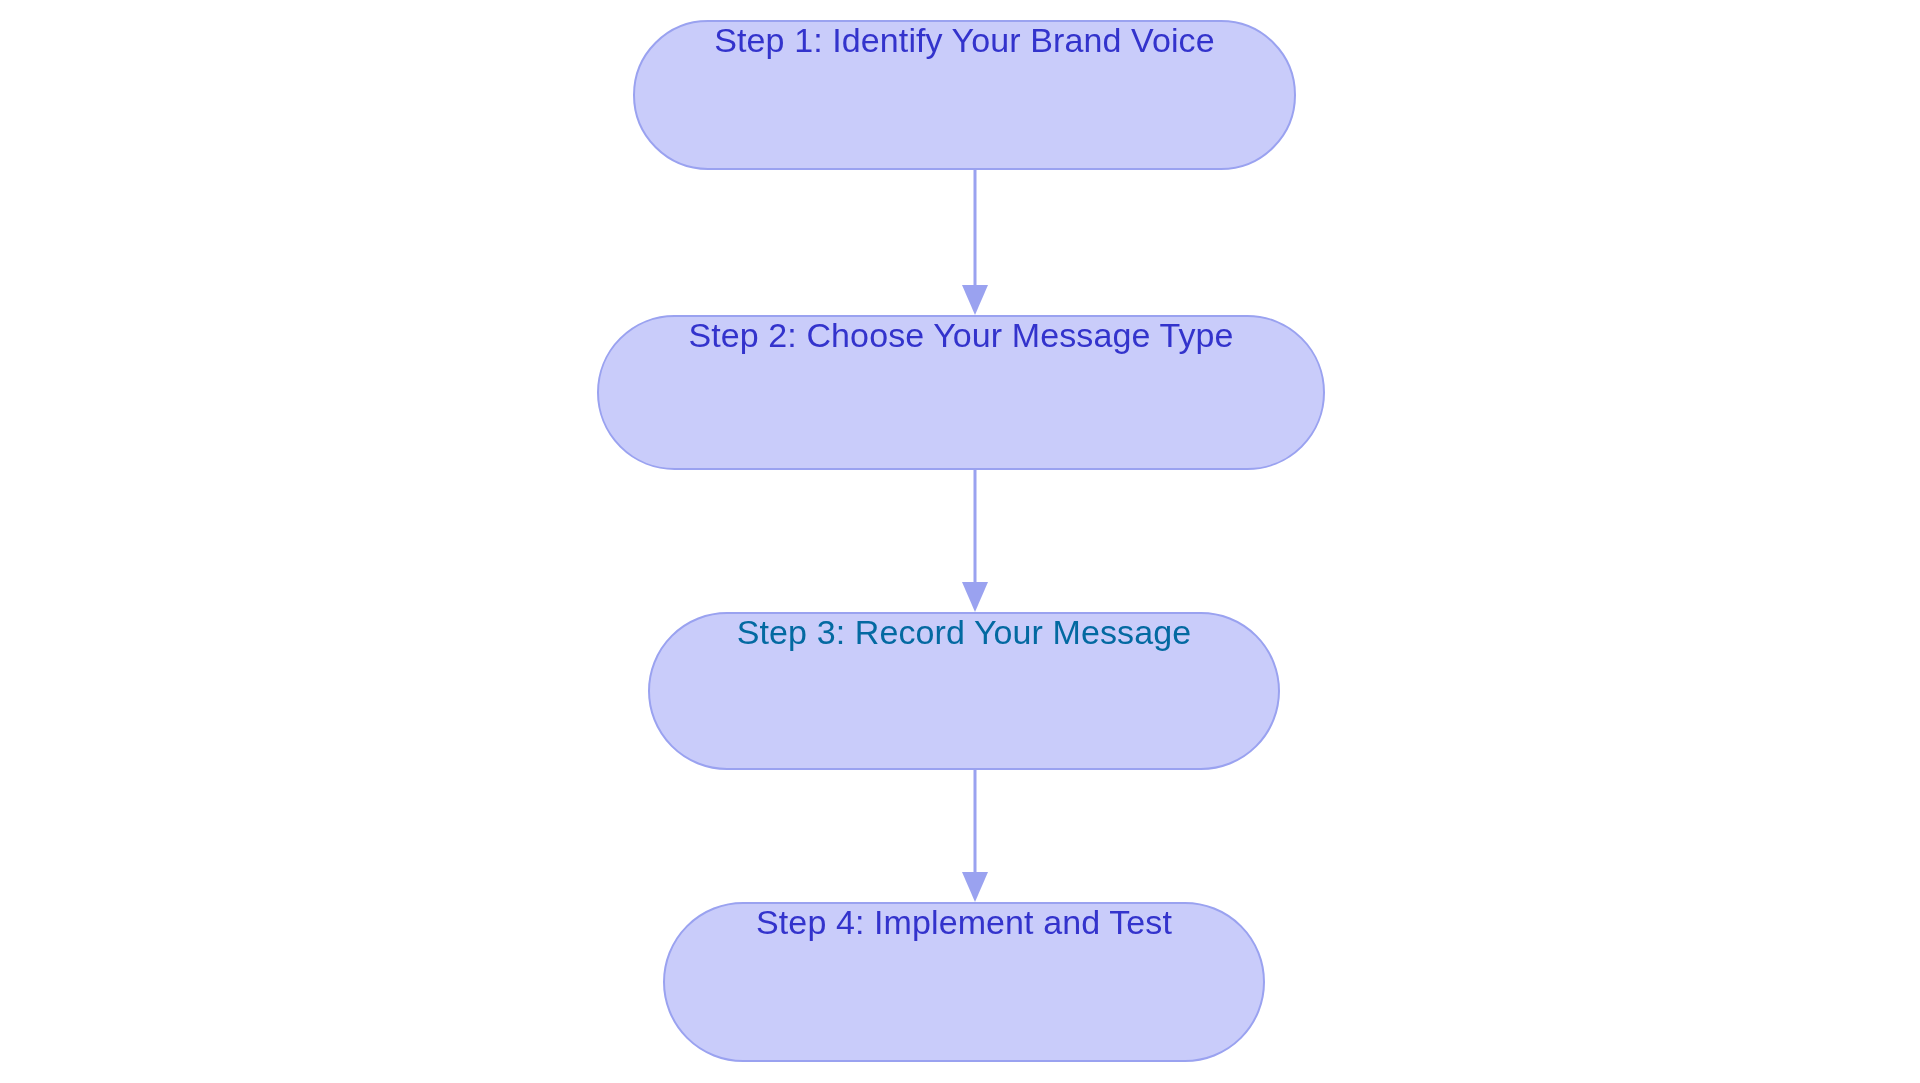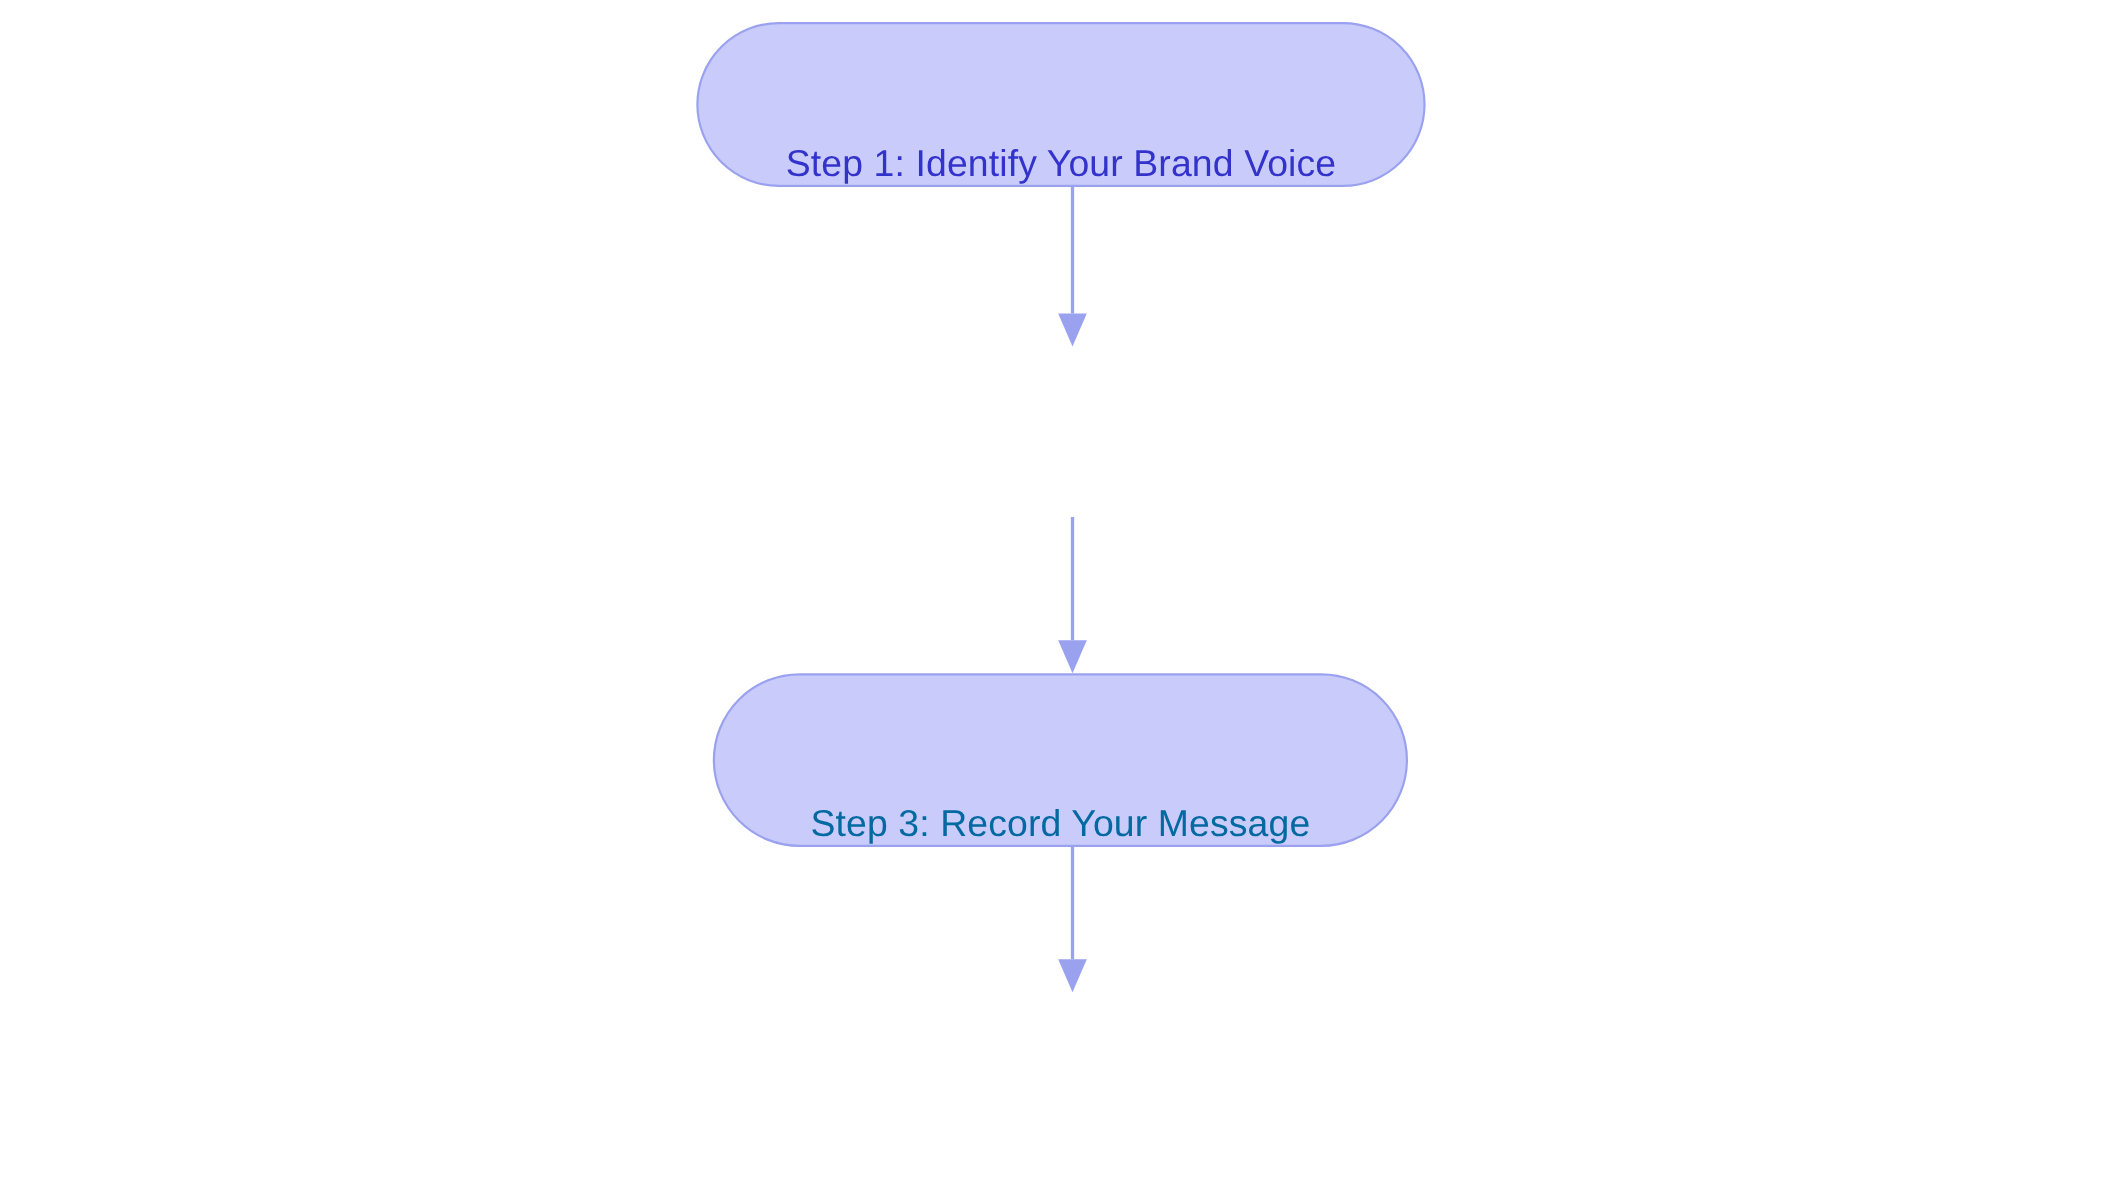--- a/index.html
+++ b/index.html
@@ -14,21 +14,21 @@
     position: relative;
     width: 1920px;
     height: 1083px;
     background: #ffffff;
     overflow: hidden;
   }
   .flow-node {
     position: absolute;
     box-sizing: border-box;
     display: flex;
-    align-items: flex-end;
+    align-items: flex-start;
     justify-content: center;
     background: #c9ccfa;
     border: 2px solid #404040;
     border-radius: 999px;
     color: #3333cc;
     font-size: 34px;
     font-weight: 400;
     letter-spacing: 0.1px;
     line-height: 1.1;
     white-space: nowrap;
@@ -69,29 +69,35 @@
 
   <div class="flow-node" id="node-step-1" style="left: 633px; top: 20px; width: 663px; height: 150px; background: rgb(201, 204, 250); border-color: rgb(154, 162, 240); color: rgb(51, 51, 204); font-size: 34px;">
     <span class="node-label" style="color: rgb(51, 51, 204); font-size: 34px;">Step 1: Identify Your Brand Voice</span>
   </div>
 
   <div class="flow-arrow" id="arrow-1-2" style="left: 955px; top: 170px; width: 40px; height: 145px;">
     <div class="arrow-shaft" style="height: 115px; width: 3px; background: rgb(154, 162, 240);"></div>
     <div class="arrow-head" style="top: 115px; border-top-color: rgb(154, 162, 240); border-left-width: 13px; border-right-width: 13px; border-top-width: 30px;"></div>
   </div>
 
+  <div class="flow-node" id="node-step-2" style="left: 597px; top: 315px; width: 728px; height: 155px; background: rgb(201, 204, 250); border-color: rgb(154, 162, 240); color: rgb(51, 51, 204); font-size: 34px;">
+    <span class="node-label" style="color: rgb(51, 51, 204); font-size: 34px;">Step 2: Choose Your Message Type</span>
+  </div>
 
   <div class="flow-arrow" id="arrow-2-3" style="left: 955px; top: 470px; width: 40px; height: 142px;">
     <div class="arrow-shaft" style="height: 112px; width: 3px; background: rgb(154, 162, 240);"></div>
     <div class="arrow-head" style="top: 112px; border-top-color: rgb(154, 162, 240); border-left-width: 13px; border-right-width: 13px; border-top-width: 30px;"></div>
   </div>
 
   <div class="flow-node" id="node-step-3" style="left: 648px; top: 612px; width: 632px; height: 158px; background: rgb(201, 204, 250); border-color: rgb(154, 162, 240); color: rgb(51, 51, 204); font-size: 34px;">
     <span class="node-label" style="color: #0369a1; font-size: 34px;">Step 3: Record Your Message</span>
   </div>
 
   <div class="flow-arrow" id="arrow-3-4" style="left: 955px; top: 770px; width: 40px; height: 132px;">
     <div class="arrow-shaft" style="height: 102px; width: 3px; background: rgb(154, 162, 240);"></div>
     <div class="arrow-head" style="top: 102px; border-top-color: rgb(154, 162, 240); border-left-width: 13px; border-right-width: 13px; border-top-width: 30px;"></div>
   </div>
 
+  <div class="flow-node" id="node-step-4" style="left: 663px; top: 902px; width: 602px; height: 160px; background: rgb(201, 204, 250); border-color: rgb(154, 162, 240); color: rgb(51, 51, 204); font-size: 34px;">
+    <span class="node-label" style="color: rgb(51, 51, 204); font-size: 34px;">Step 4: Implement and Test</span>
+  </div>
 
 </div>
 
 </body></html>

